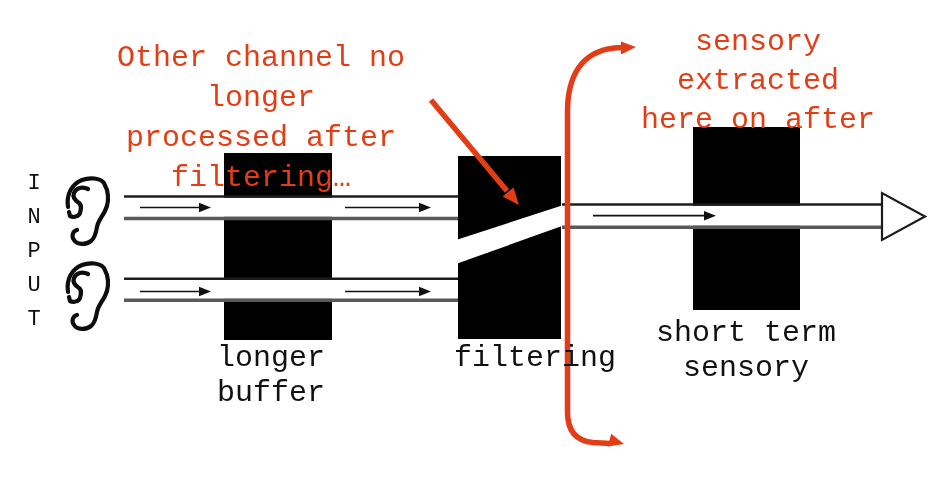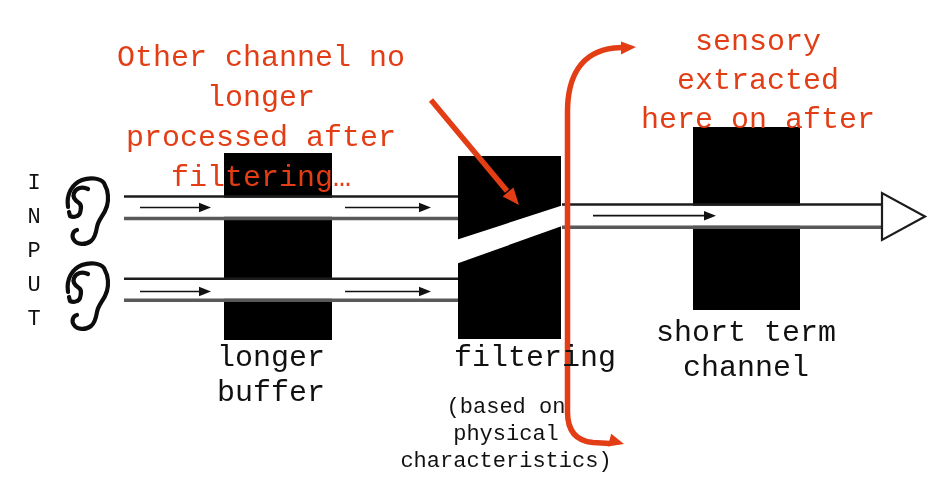--- a/index.html
+++ b/index.html
@@ -123,18 +123,15 @@
   </div>
 
   <div class="txt ann red t-blocked">Other channel no longer
 processed after filtering…</div>
   <div class="txt ann red t-meaning">sensory extracted
 here on after</div>
 
   <div class="txt lbl t-sensory">longer
 buffer</div>
   <div class="txt lbl t-filtering">filtering</div>
-  <div class="txt note t-note">(based on
-physical
-characteristics)</div>
   <div class="txt lbl t-stm">short term
-channel</div>
+sensory</div>
 </div>
 
 </body></html>

